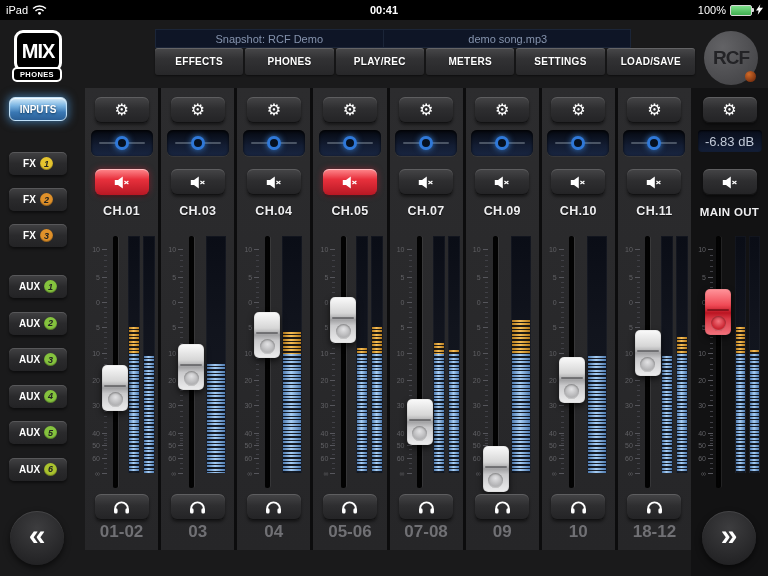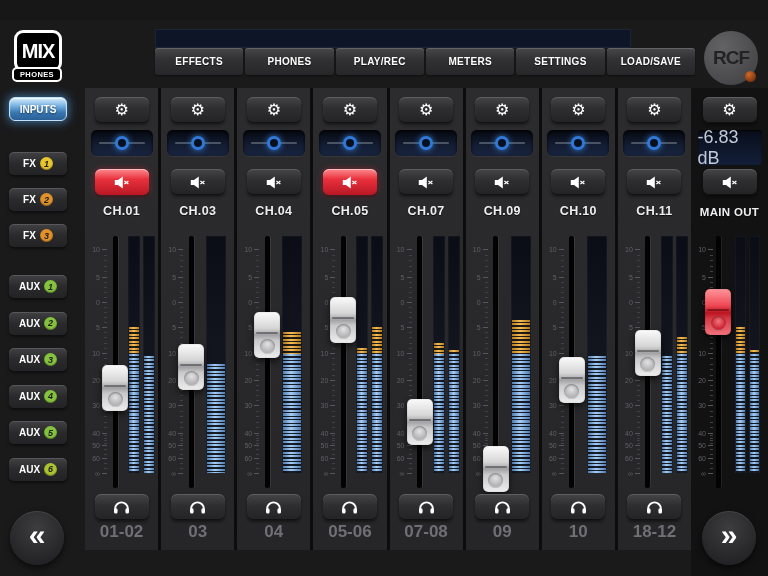--- a/index.html
+++ b/index.html
@@ -78,23 +78,23 @@
   .pan-knob{position:absolute;left:50%;top:50%;width:14px;height:14px;margin:-7px 0 0 -7px;border-radius:50%;
     background:#06101f;border:3px solid #2f78d8;box-shadow:0 0 6px rgba(64,140,230,.85);box-sizing:border-box;}
   .mute-btn{top:81px;left:50%;margin-left:-27px;width:54px;height:26px;}
   .phones-btn{top:406px;left:50%;margin-left:-27px;width:54px;height:26px;}
   .icon-wrap{display:flex;align-items:center;justify-content:center;}
   .ch-name{position:absolute;top:116px;left:0;width:100%;text-align:center;color:#eeeef0;
     font-size:12.5px;font-weight:bold;letter-spacing:.3px;text-shadow:0 1px 1px rgba(0,0,0,.7);}
   .main-name{top:118px;font-size:11.5px;}
   .pair-label{position:absolute;top:434px;left:0;width:100%;text-align:center;color:#707074;
     font-size:17px;font-weight:bold;}
-  .main-display{position:absolute;top:42px;left:50%;margin-left:-32px;width:64px;height:35px;
-    background:linear-gradient(180deg,#080d1a,#131f38);border-radius:4px;color:#c2cad8;font-size:18px;
-    display:flex;align-items:center;justify-content:center;box-shadow:inset 0 1px 2px rgba(0,0,0,.85);}
+  .main-display{position:absolute;top:42px;left:50%;margin-left:-32px;width:64px;height:22px;
+    background:linear-gradient(180deg,#080d1a,#131f38);border-radius:4px;color:#c2cad8;font-size:13px;
+    display:flex;align-items:center;justify-content:center;box-shadow:inset 0 1px 2px rgba(0,0,0,.85);text-align:center;}
   
   .scale-label{position:absolute;left:0;width:15px;text-align:right;font-size:7px;color:#606064;line-height:7px;}
   .tick{position:absolute;left:17px;width:5px;height:1px;background:#56565c;}
   .tick-minor{position:absolute;left:19px;width:3px;height:1px;background:#404046;}
   .track{position:absolute;width:5px;border-radius:2.5px;background:#030303;
     box-shadow:1px 0 0 rgba(255,255,255,.07),inset 0 0 2px #000;}
   .meter{position:absolute;background:linear-gradient(180deg,#0a0d16 0%,#11141d 40%,#161a24 100%);
     box-shadow:inset 0 0 0 1px rgba(255,255,255,.035);}
   .fill{position:absolute;left:1px;right:1px;}
   .fill.blue{background:repeating-linear-gradient(to bottom,rgba(0,0,0,0) 0 2px,rgba(8,10,16,.9) 2px 3.5px),
@@ -110,29 +110,49 @@
     box-shadow:inset 0 1px 2px rgba(0,0,0,.35),inset 0 -1px 1px rgba(255,255,255,.4);}
   .knob.red{background:linear-gradient(180deg,#ff959b 0%,#f04a56 35%,#bb1522 52%,#d93945 65%,#f2737d 100%);}
   .knob.red::before{background:rgba(90,8,14,.6);}
   .knob.red::after{background:radial-gradient(circle at 50% 35%,#f2737d,#cc2531 60%,#a00e1a);}
 </style>
 </head>
 <body>
 
 <div class="screen">
 
+  <div class="status-bar">
+    <div class="sb-left">
+      <span>iPad</span>
+      <span><svg width="15" height="11" viewBox="0 0 16 12">
+            <path d="M1 5 A10 10 0 0 1 15 5" stroke="#fff" fill="none" stroke-width="1.6"></path>
+            <path d="M3.6 7.6 A6.3 6.3 0 0 1 12.4 7.6" stroke="#fff" fill="none" stroke-width="1.6"></path>
+            <circle cx="8" cy="10.2" r="1.6" fill="#fff"></circle>
+          </svg></span>
+    </div>
+    <div class="sb-time">00:41</div>
+    <div class="sb-right">
+      <span>100%</span>
+      <span class="battery"></span>
+      <span><svg width="7" height="11" viewBox="0 0 8 12">
+            <path d="M5 0 L0 7 h3 l-1 5 6-8 H4 z" fill="#fff"></path>
+          </svg></span>
+    </div>
+  </div>
 
   <div class="app">
 
     <div class="mix-logo">
       <div class="mix-box">MIX</div>
       <div class="mix-remote">PHONES</div>
     </div>
 
     <div class="snapshot-bar">
+      <div class="snap-cell">Snapshot: RCF Demo</div>
+      <div class="snap-cell">demo song.mp3</div>
     </div>
 
     <div class="tab-bar" id="tab-bar">
         <div class="tab">EFFECTS</div>
         <div class="tab">PHONES</div>
         <div class="tab">PLAY/REC</div>
         <div class="tab">METERS</div>
         <div class="tab">SETTINGS</div>
         <div class="tab">LOAD/SAVE</div>
       </div>

